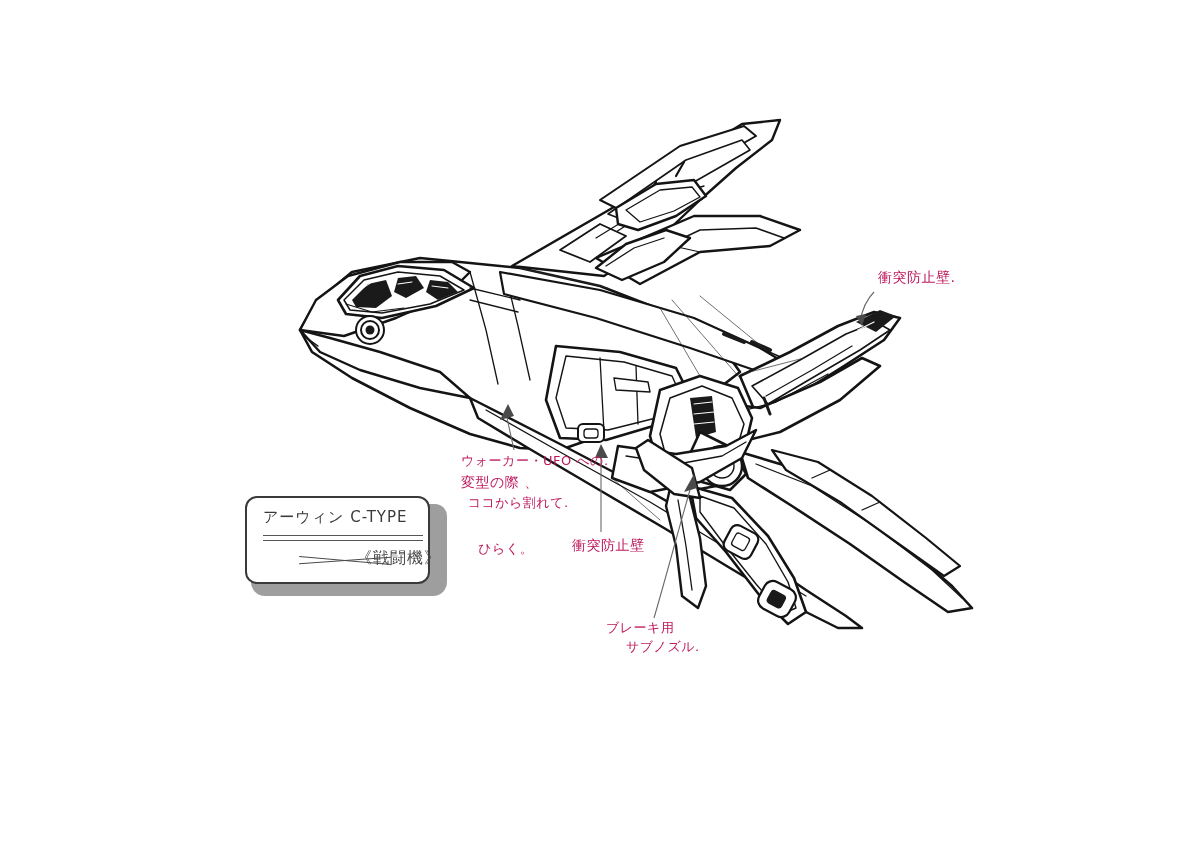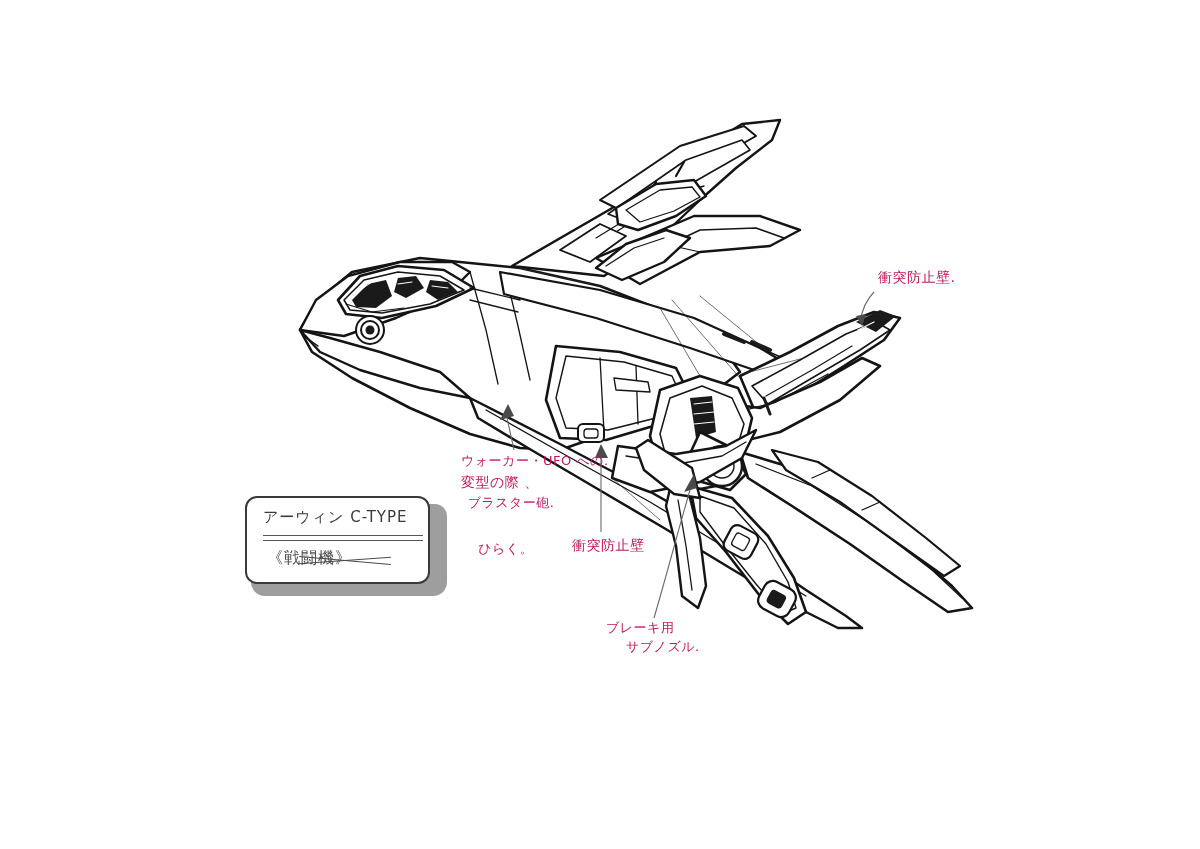--- a/index.html
+++ b/index.html
@@ -83,26 +83,25 @@
     height: 1px;
     background: #555;
   }
   #title-rule-1 { top: 37px; }
   #title-rule-2 { top: 42px; }
   #title-sub {
     position: absolute;
     left: 0;
     top: 50px;
     width: 194px;
-    text-align: left;
+    text-align: right;
     color: #4a4a4a;
     font-size: 16px;
     letter-spacing: 1px;
     white-space: nowrap;
-    padding-left: 20px;
   }
   #title-strike {
     position: absolute;
     left: 52px;
     top: 62px;
     width: 92px;
     height: 0;
     border-top: 1.5px solid #4a4a4a;
     transform: rotate(-4deg);
   }
@@ -312,21 +311,21 @@
       <path d="M654,618 C668,570 680,524 690,490"></path>
       <path d="M684,492 L697,488 L694,474 Z" fill="#4a4a4a" stroke="none"></path>
     </g>
   </svg>
 
   <div class="anno anno-lg" style="left:878px; top:268px;">衝突防止壁.</div>
 
   <div>
     <div class="anno" style="left:461px; top:452px;">ウォーカー・UFO への.</div>
     <div class="anno anno-lg" style="left:461px; top:473px;">変型の際 、</div>
-    <div class="anno" style="left:463px; top:494px;"> ブラスター砲.</div>
+    <div class="anno" style="left:463px; top:494px;"> ココから割れて.</div>
     <div class="anno" style="left:469px; top:540px;">  ひらく。</div>
   </div>
 
   <div class="anno anno-lg" style="left:572px; top:536px;">衝突防止壁</div>
 
   <div>
     <div class="anno" style="left:606px; top:619px;">ブレーキ用</div>
     <div class="anno" style="left:610px; top:638px;margin-left:16px;">サブノズル.</div>
   </div>
 

